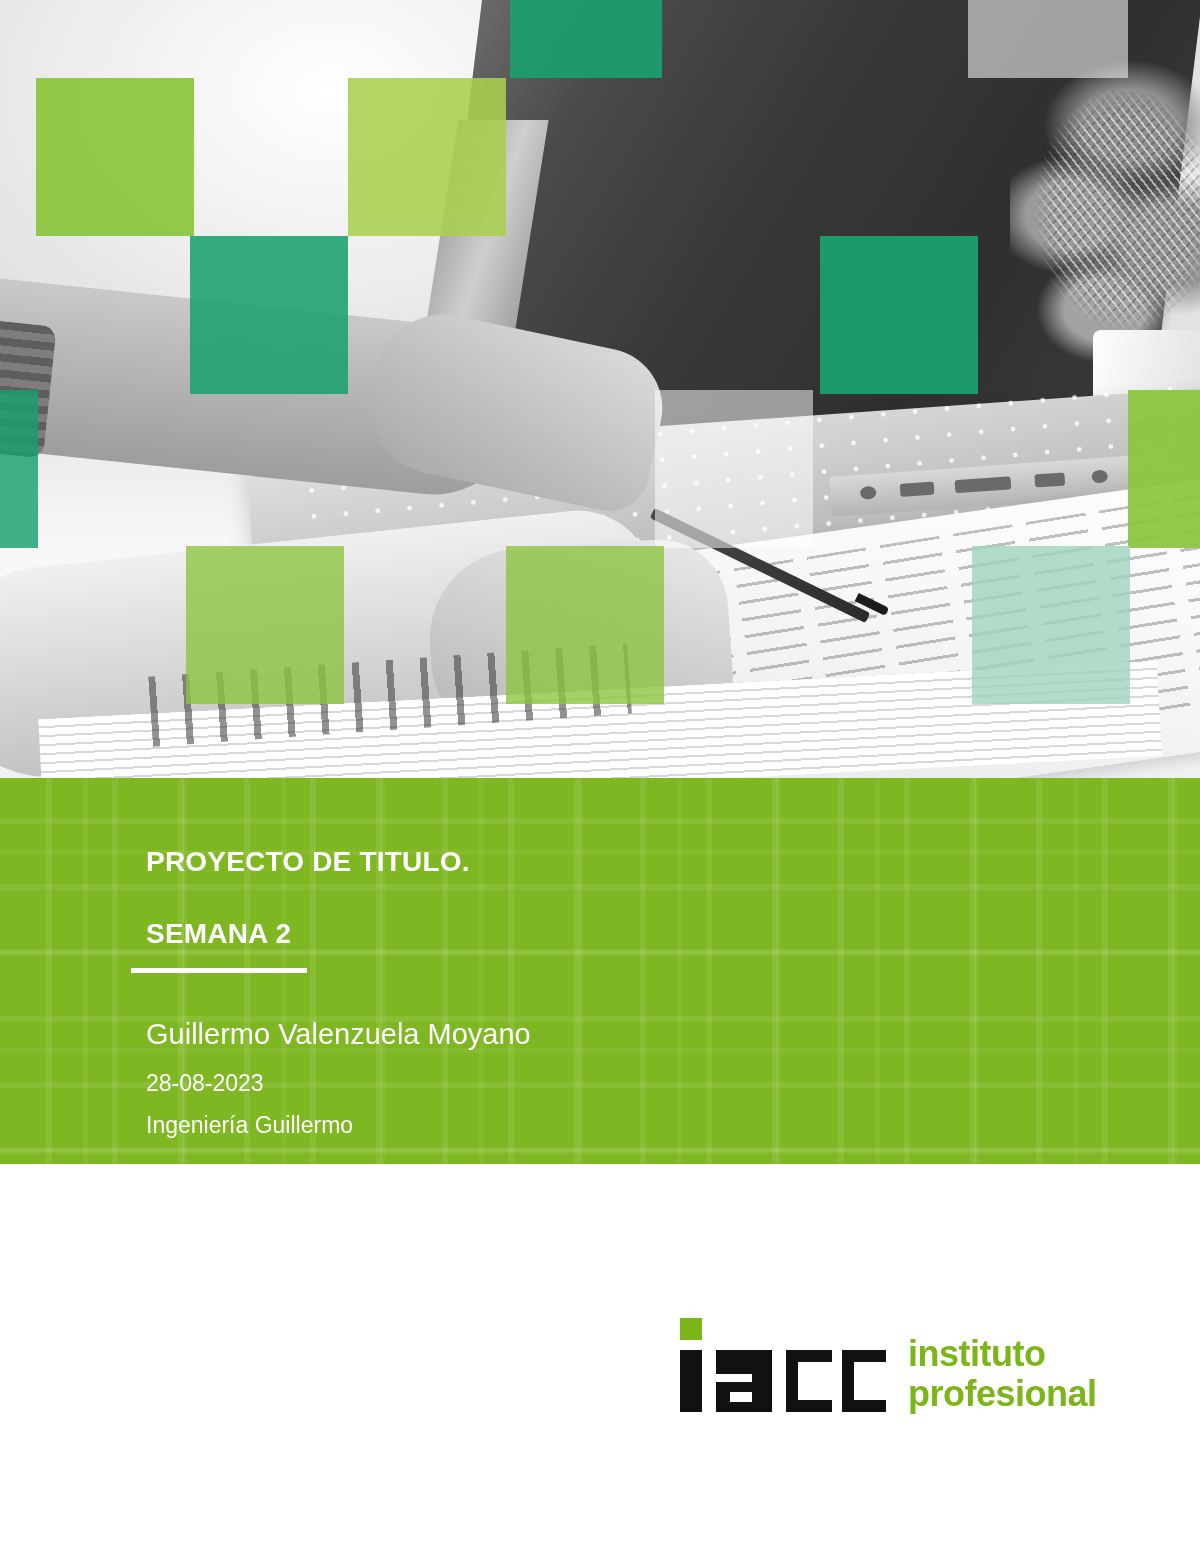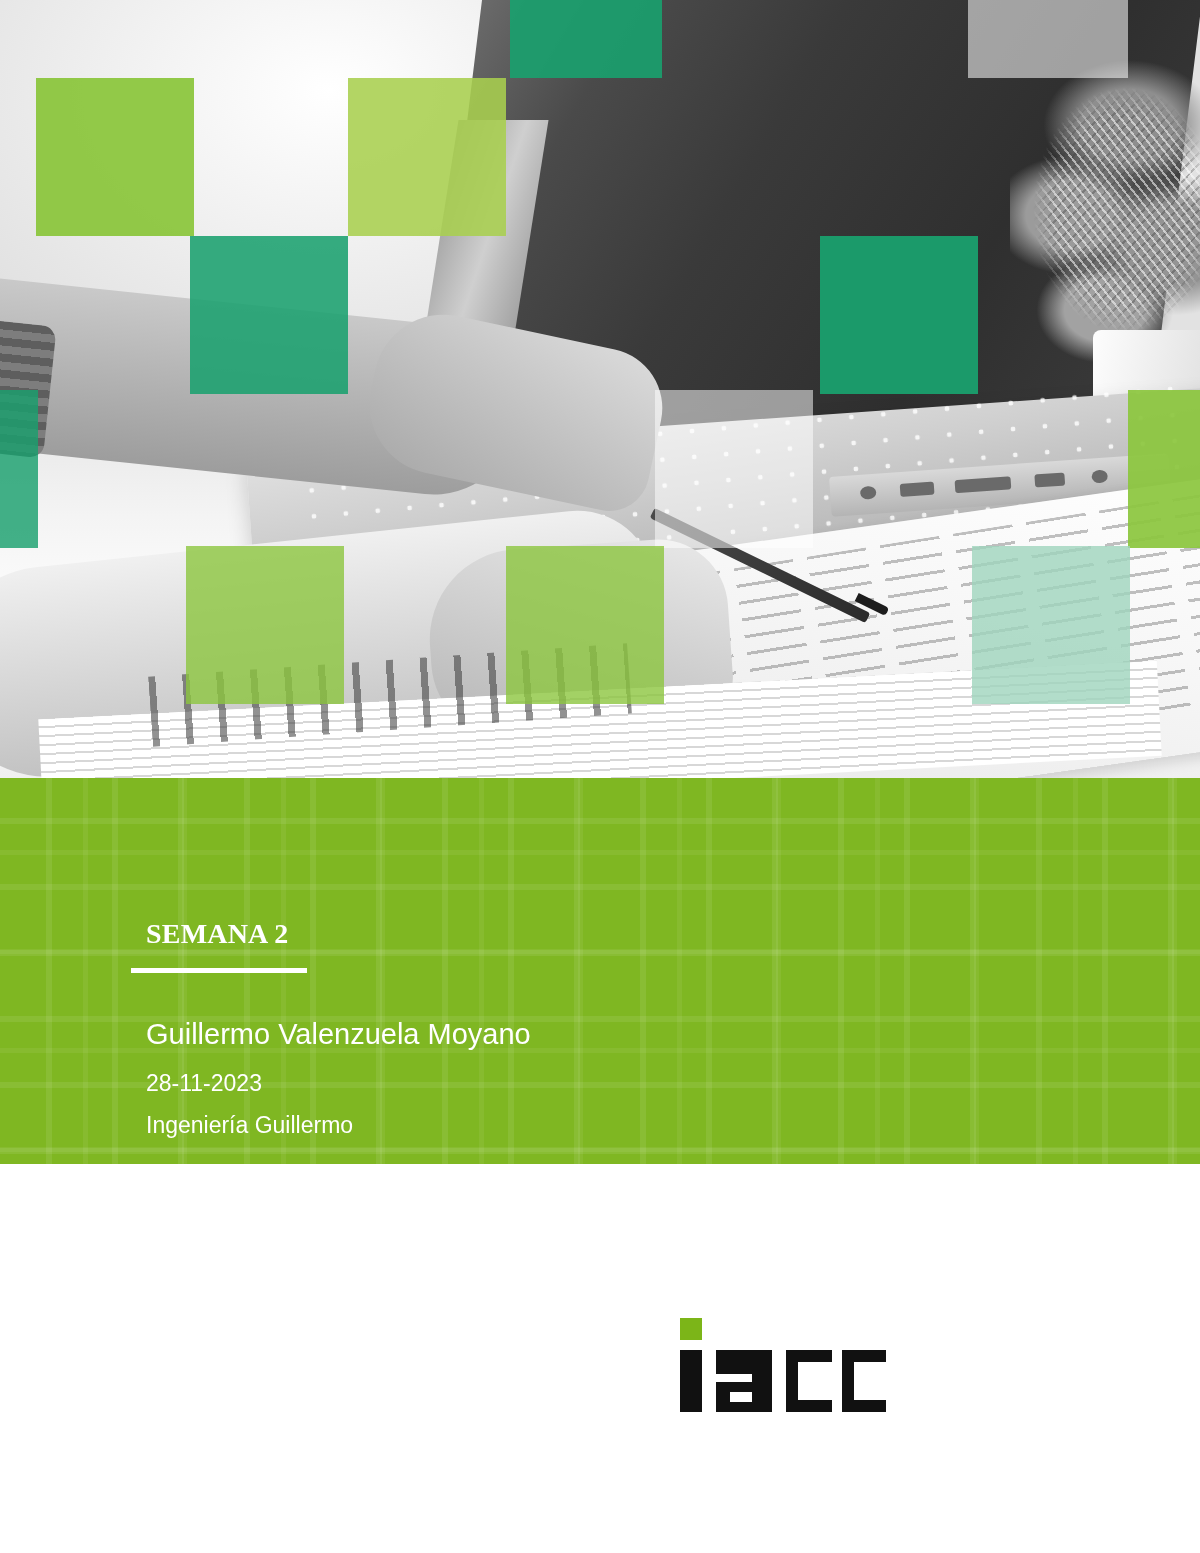--- a/index.html
+++ b/index.html
@@ -184,21 +184,21 @@
   }
 
   .doc-title {
     position:absolute; left:146px; top:68px;
     color:#ffffff; font-size:28px; font-weight:bold;
     letter-spacing:.2px; white-space:nowrap;
   }
   .doc-subtitle {
     position:absolute; left:146px; top:140px;
     color:#ffffff; font-size:28px; font-weight:bold;
-    letter-spacing:.2px; white-space:nowrap;font-family:Liberation Serif, serif;
+    letter-spacing:.2px; white-space:nowrap;
   }
   .rule {
     position:absolute; left:131px; top:190px; width:176px; height:5px;
     background:#ffffff;
   }
   .meta-author {
     position:absolute; left:146px; top:240px;
     color:#ffffff; font-size:29px; white-space:nowrap;
   }
   .meta-date {
@@ -271,35 +271,40 @@
       <div class="tile" style="left: 186px; top: 546px; width: 158px; height: 158px; background: rgb(140, 198, 62); opacity: 0.8;"></div>
       <div class="tile" style="left: 506px; top: 546px; width: 158px; height: 158px; background: rgb(140, 198, 62); opacity: 0.8;"></div>
       <div class="tile" style="left: 972px; top: 546px; width: 158px; height: 158px; background: rgb(159, 212, 189); opacity: 0.8;"></div>
     </div>
 </div>
 
 <div class="band">
   <div class="band-pattern"></div>
   <div class="band-pattern2"></div>
 
+  <div class="doc-title">PROYECTO DE TITULO.</div>
   <div class="doc-subtitle">SEMANA 2</div>
   <div class="rule"></div>
   <div class="meta-author">Guillermo Valenzuela Moyano</div>
-  <div class="meta-date">28-11-2023</div>
+  <div class="meta-date">28-08-2023</div>
   <div class="meta-career">Ingeniería Guillermo</div>
 </div>
 
 <div class="logo-wrap">
   <div class="logo-mark">
     <svg width="210" height="100" viewBox="0 0 210 100" aria-hidden="true">
 
       <rect x="4" y="2" width="22" height="22" fill="#7cb518"></rect>
 
       <rect x="4" y="34" width="22" height="62" fill="#111111"></rect>
 
       <path d="M40 34 H96 V96 H40 V66 H76 V58 H40 Z M54 76 H76 V86 H54 Z" fill="#111111" fill-rule="evenodd"></path>
 
       <path d="M110 34 H156 V46 H122 V84 H156 V96 H110 Z" fill="#111111"></path>
 
       <path d="M166 34 H210 V46 H178 V84 H210 V96 H166 Z" fill="#111111"></path>
     </svg>
   </div>
+  <div class="logo-words">
+    <span class="l1">instituto</span>
+    <span class="l2">profesional</span>
+  </div>
 </div>
 
 </body></html>

